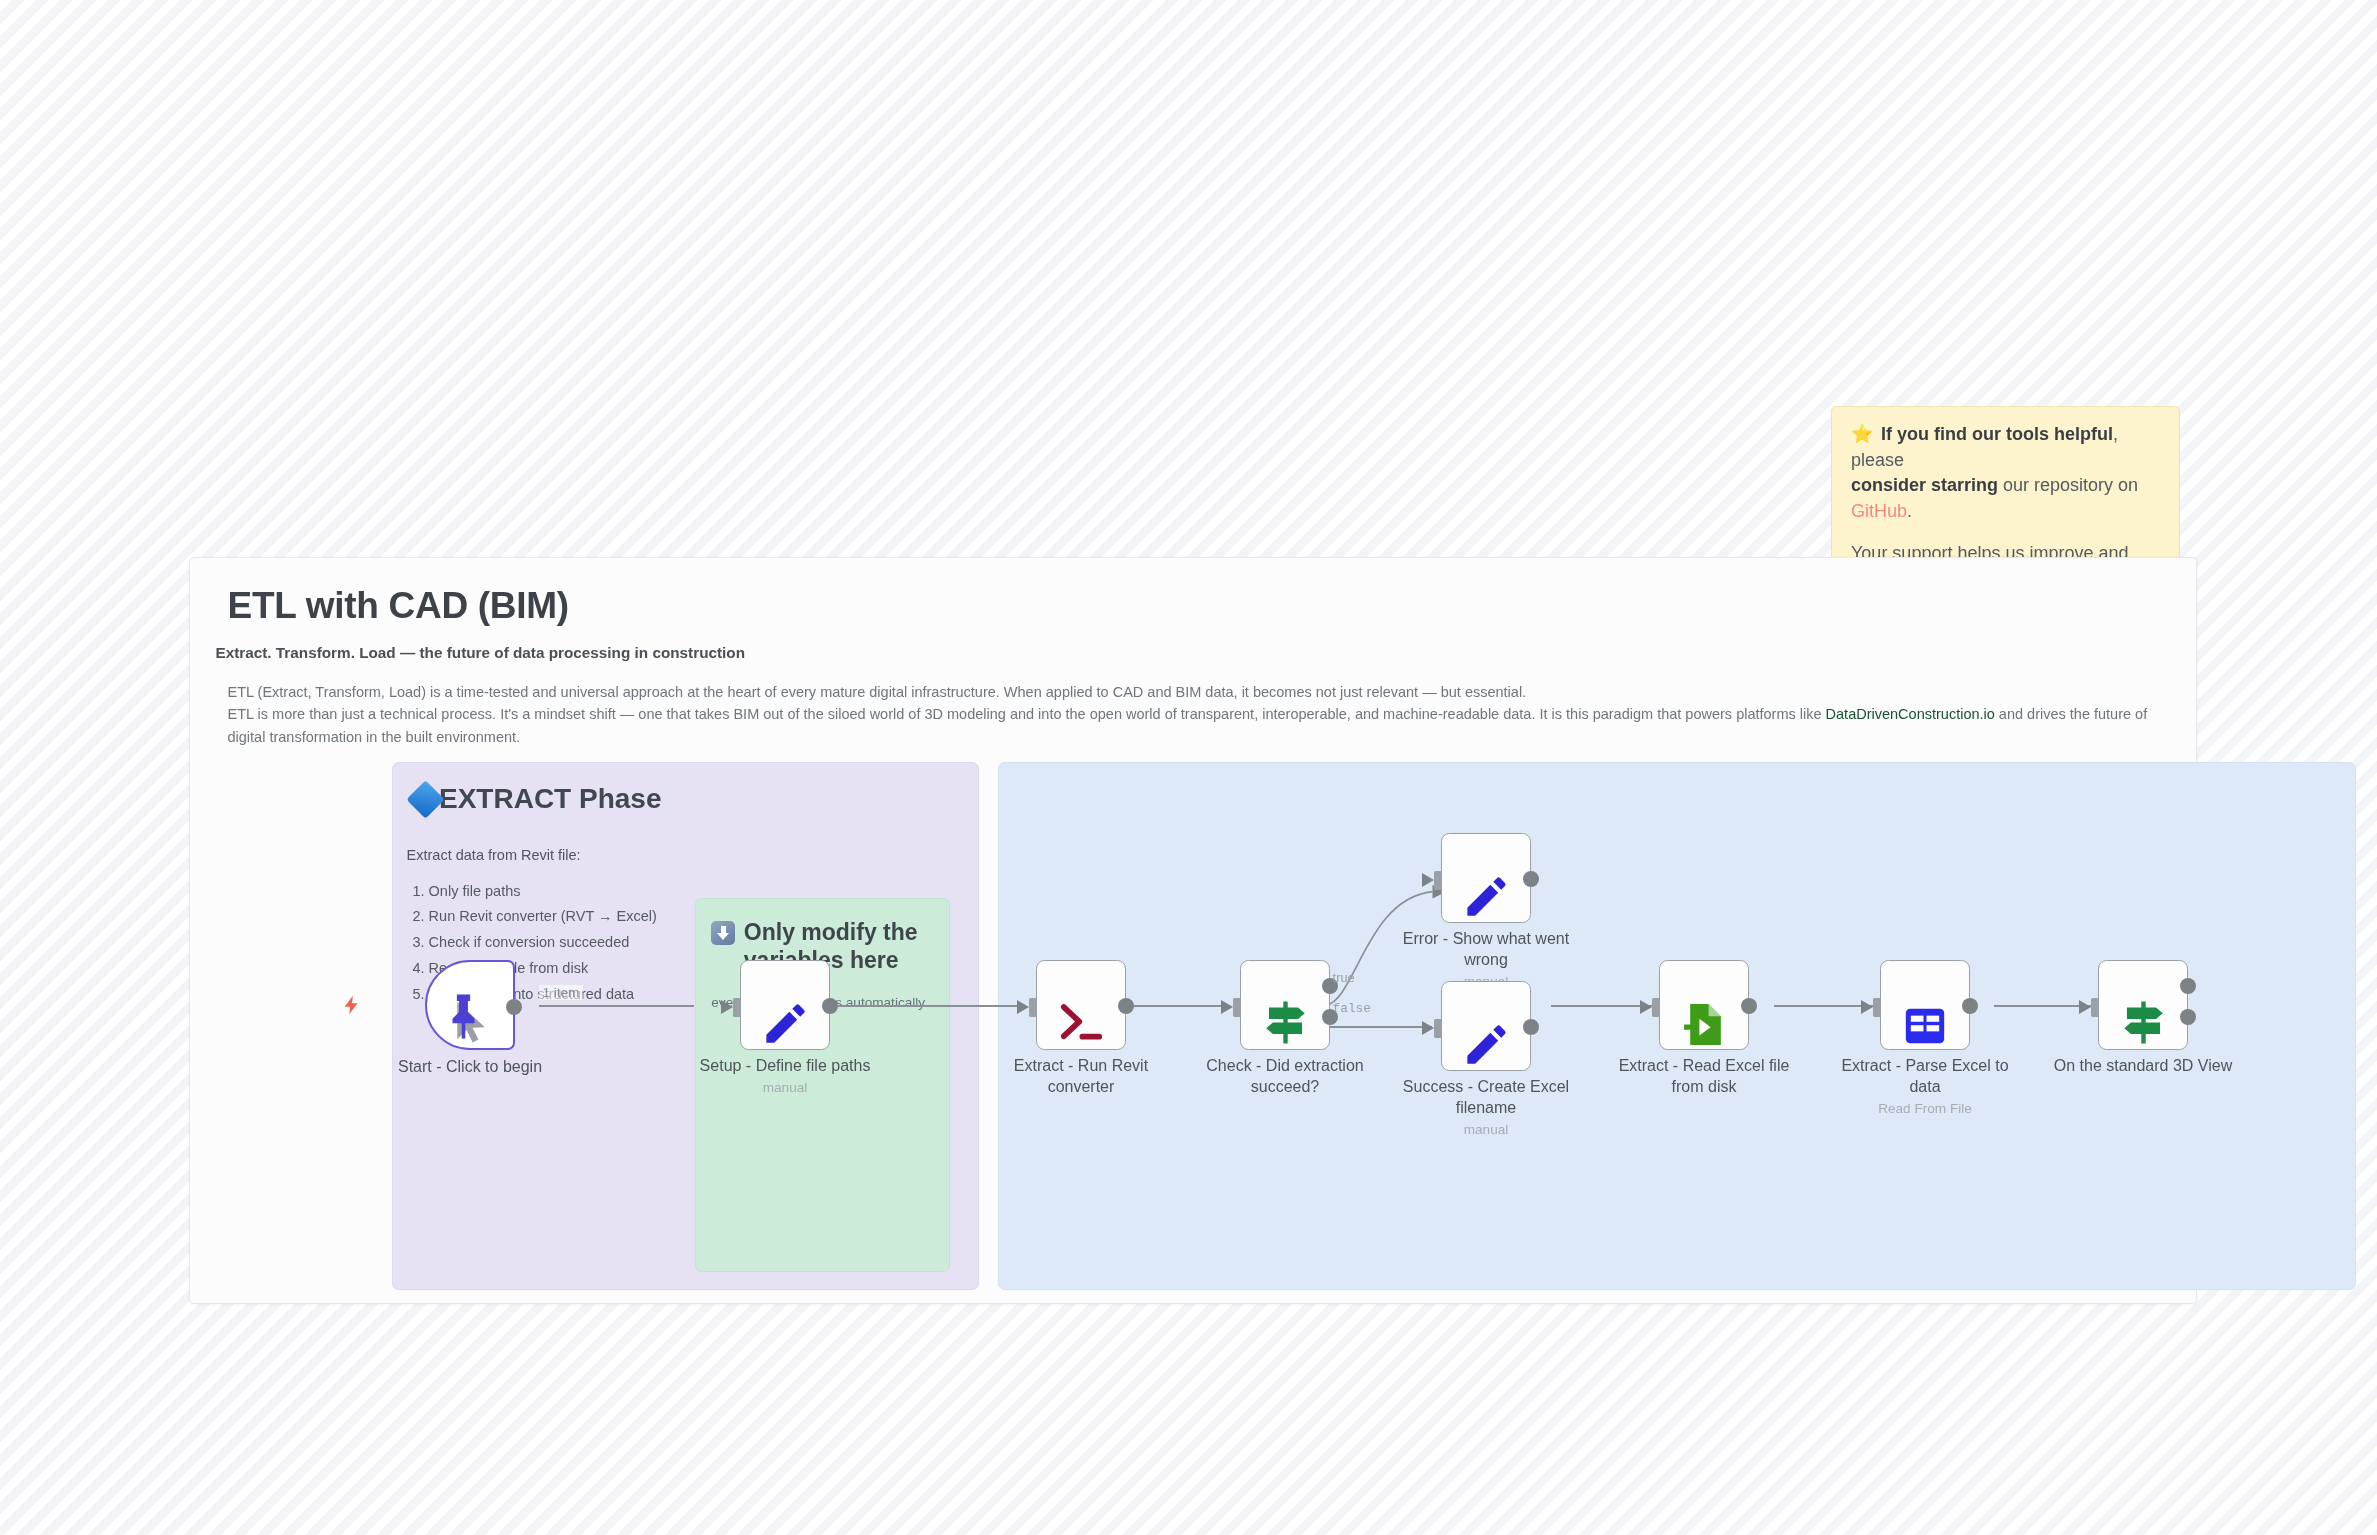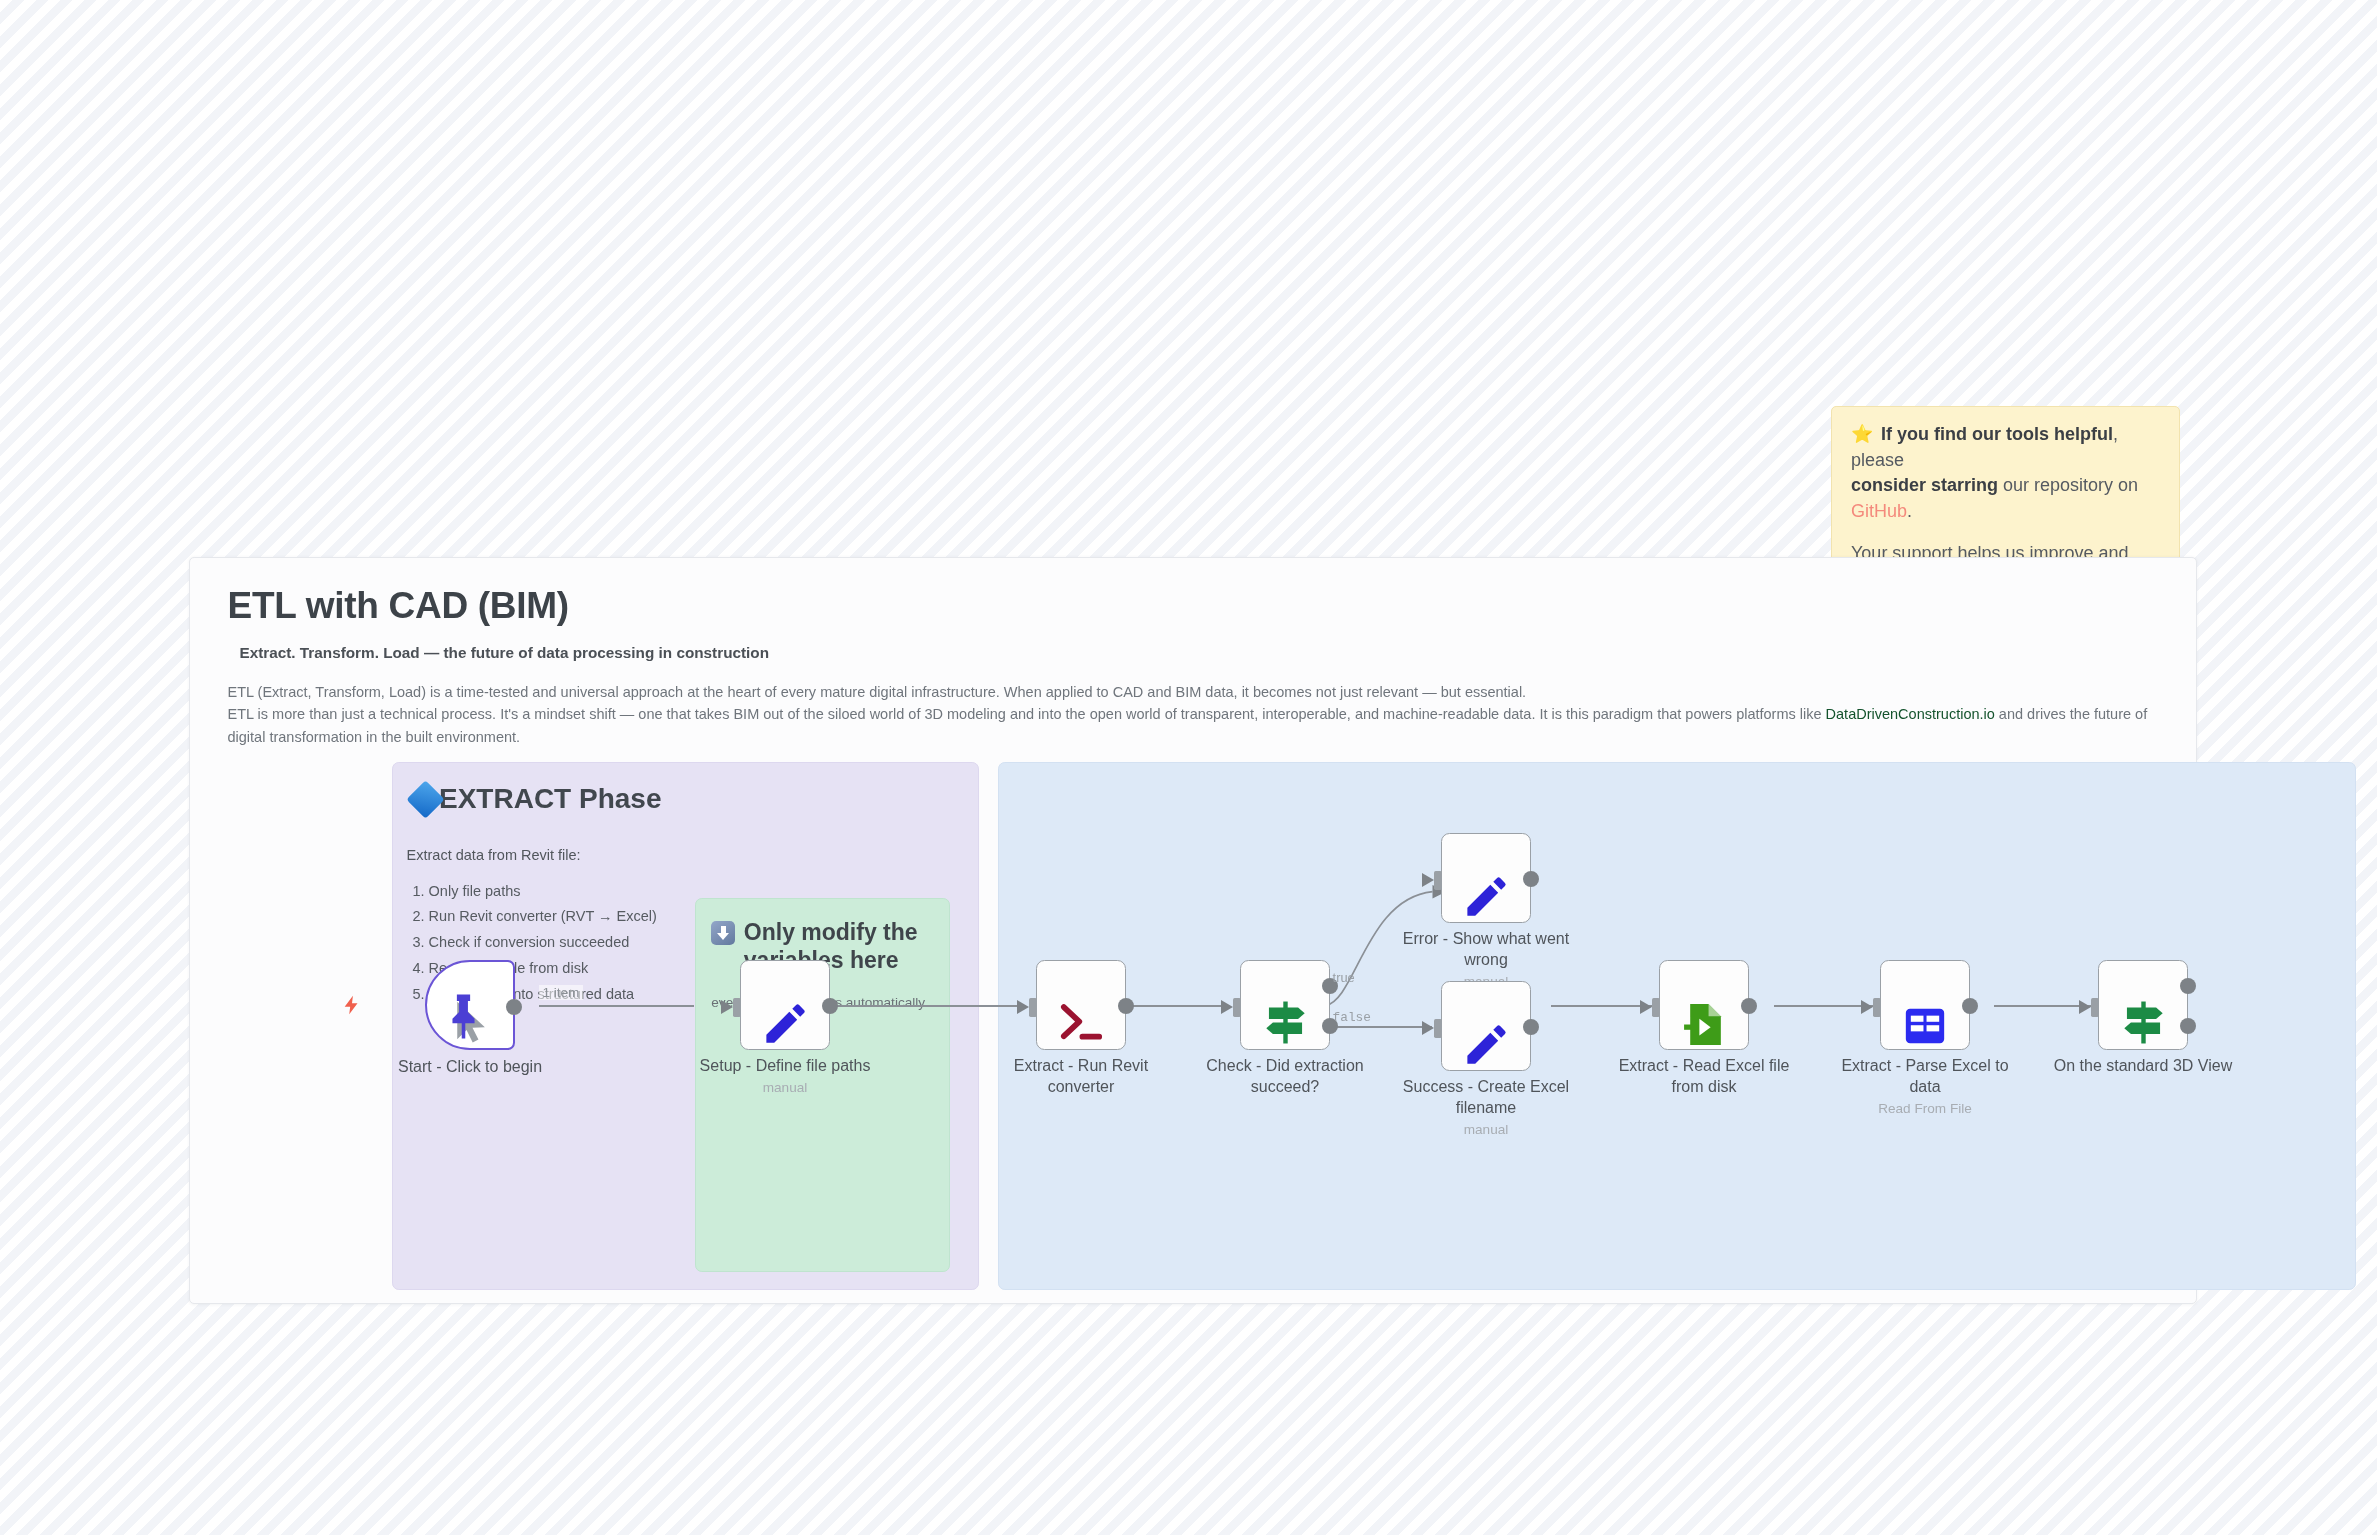--- a/index.html
+++ b/index.html
@@ -62,21 +62,21 @@
     font-size: 37px;
     font-weight: bold;
     color: #3d4349;
     letter-spacing: -0.3px;
     margin: 0 0 0 12px;
   }
   .page-subtitle {
     font-size: 15.3px;
     font-weight: bold;
     color: #4b5056;
-    margin: 17px 0 0 24px;
+    margin: 17px 0 0 0;
   }
   .page-body {
     font-size: 14.5px;
     color: #6f757c;
     line-height: 1.55;
     margin: 19px 0 0 12px;
     max-width: 1966px;
   }
   .page-body .ddc { color: #14532d; text-decoration: none; }
 
@@ -239,21 +239,21 @@
   
   .port-out {
     position: absolute;
     width: 16px; height: 16px;
     border-radius: 50%;
     background: #7d8287;
     right: -9.4px;
     top: 37px;
   }
   .port-out.p-true { top: 17px; }
-  .port-out.p-false { top: 57px; font-family: Liberation Mono, monospace; }
+  .port-out.p-false { top: 48px; font-family: Liberation Mono, monospace; }
   .port-in {
     position: absolute;
     left: -7.7px;
     top: 37px;
     width: 7.7px; height: 19px;
     background: #9aa0a6;
     border-radius: 1.7px;
   }
   .port-in::before {
     content: "";

